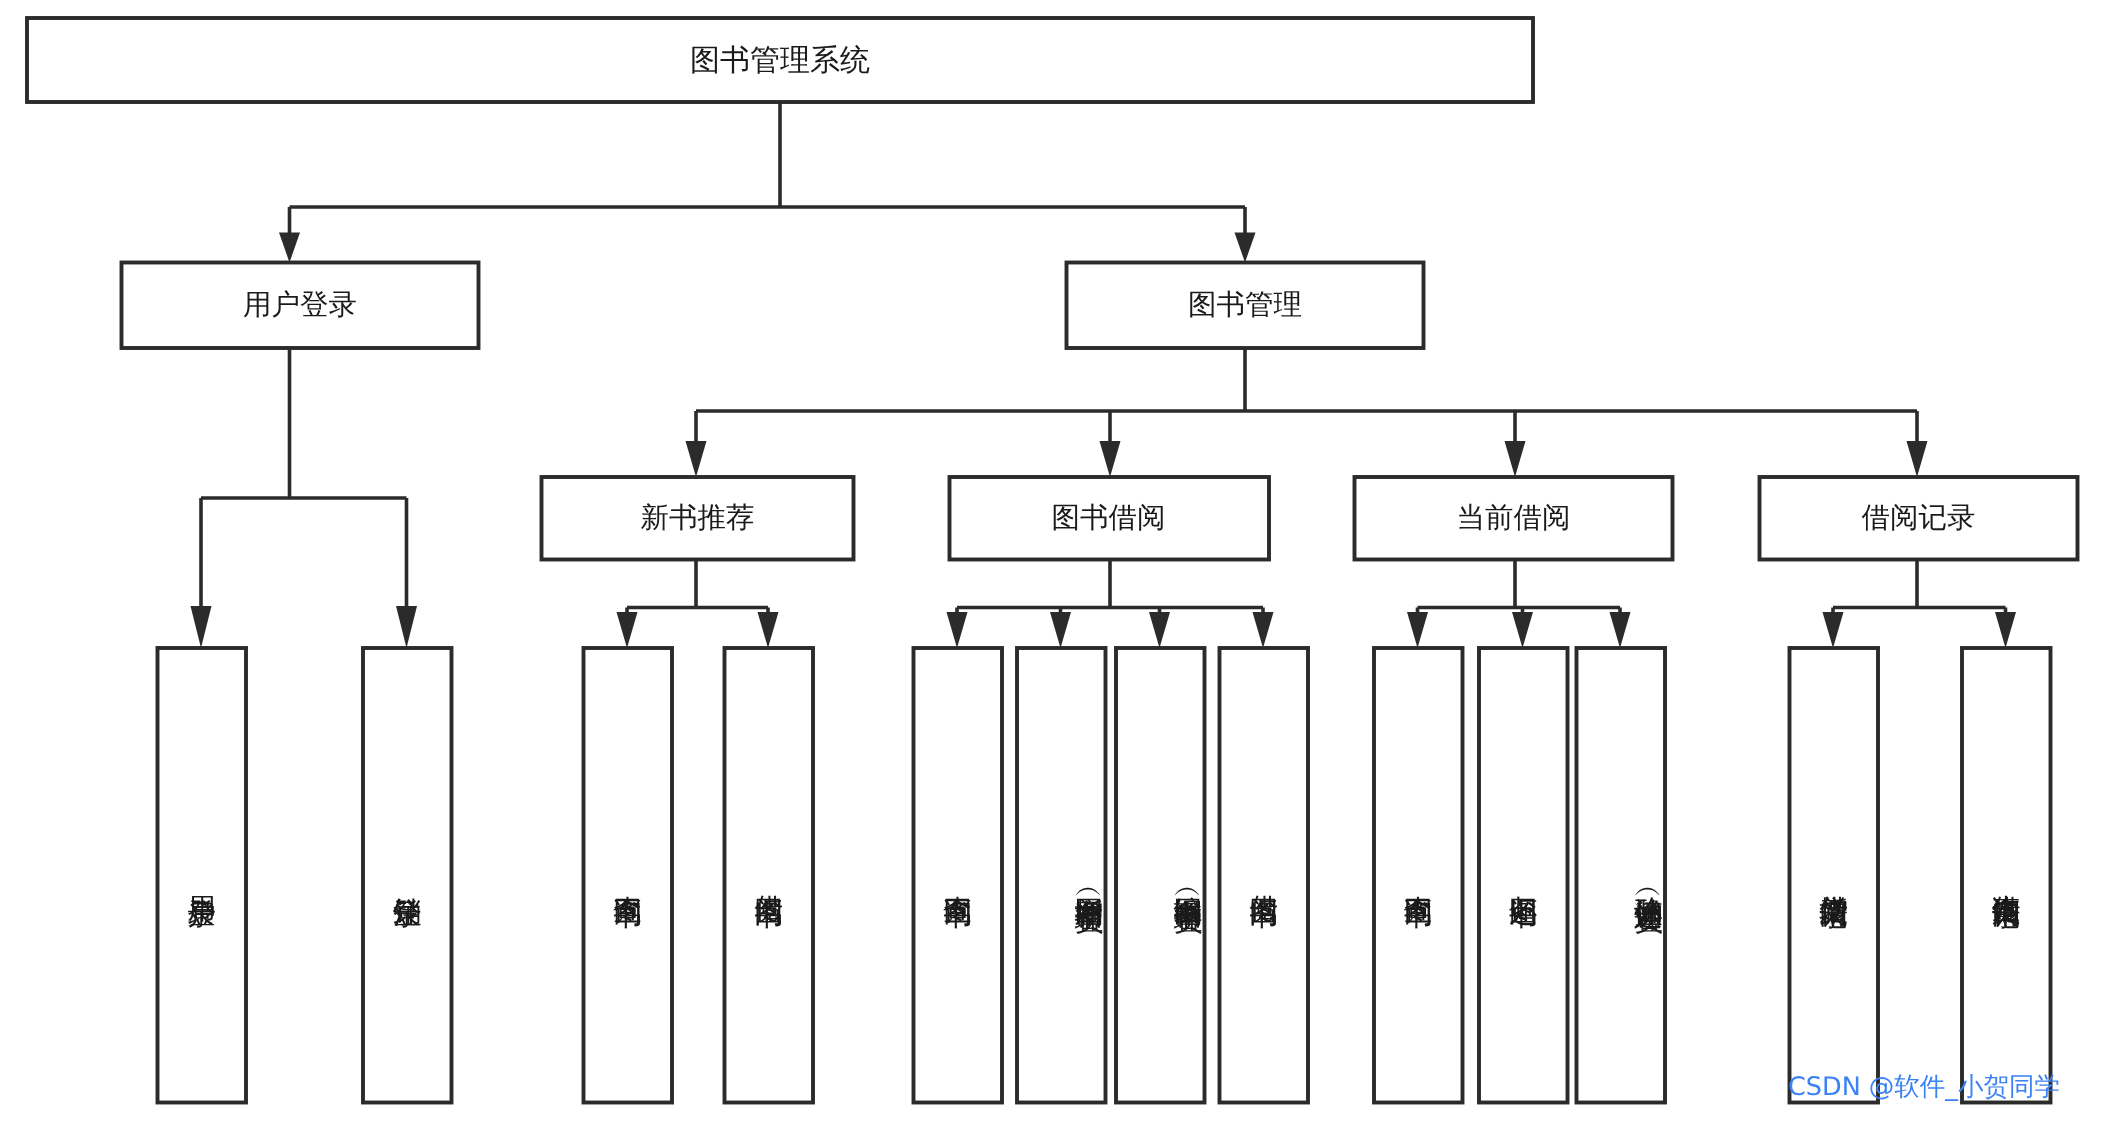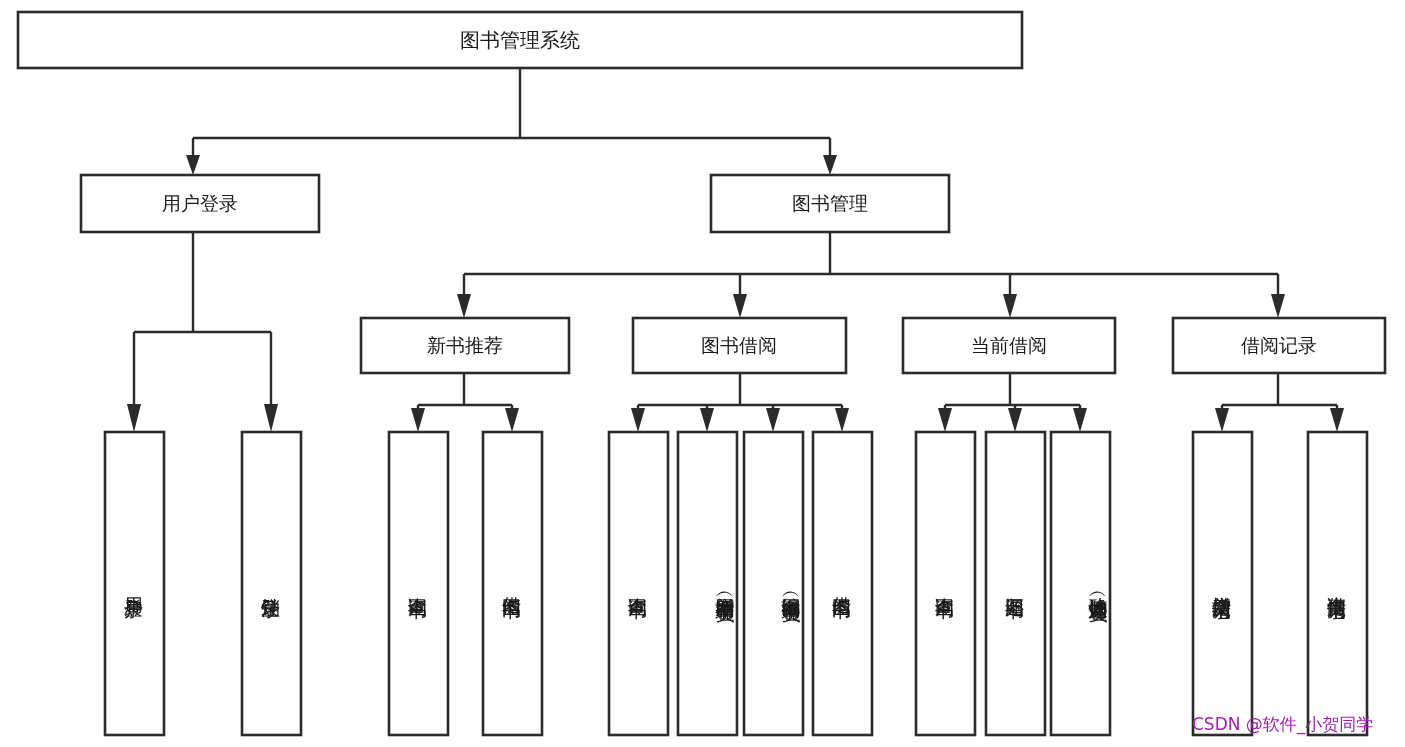--- a/index.html
+++ b/index.html
@@ -69,21 +69,21 @@
     align-items: center;
     justify-content: center;
   }
   .leaf-label.align-top {
     align-items: flex-start;
   }
   .watermark {
     position: absolute;
     font-family: "DejaVu Sans", "Liberation Sans", sans-serif;
     font-size: 17px;
-    color: #a21caf;
+    color: #3b82f6;
     white-space: nowrap;
     pointer-events: none;
   }
 </style>
 </head>
 <body>
 
 <div id="diagram-root">
 
   <svg class="diagram" viewBox="0 0 1405 747" xmlns="http://www.w3.org/2000/svg">

